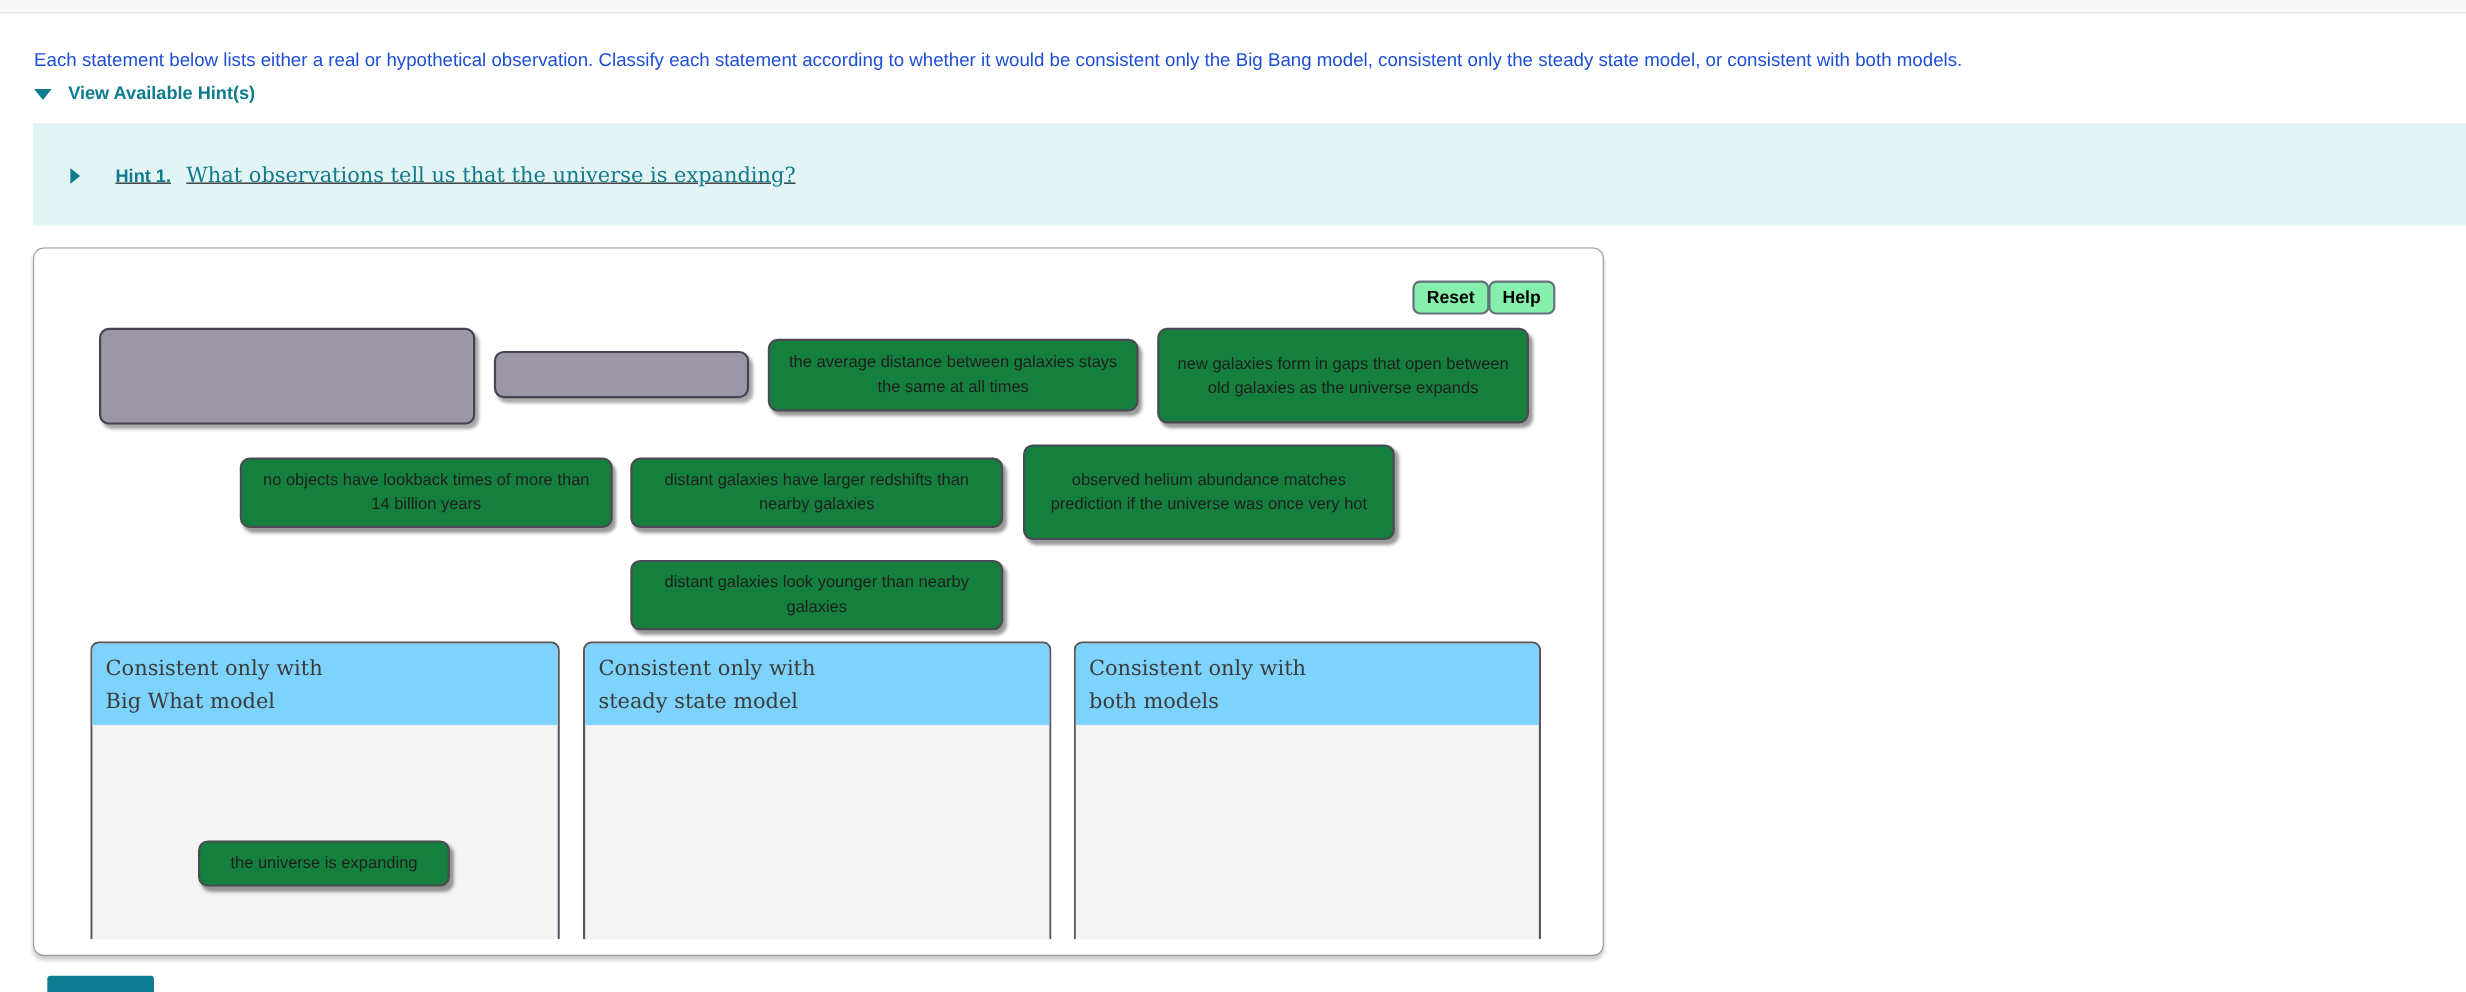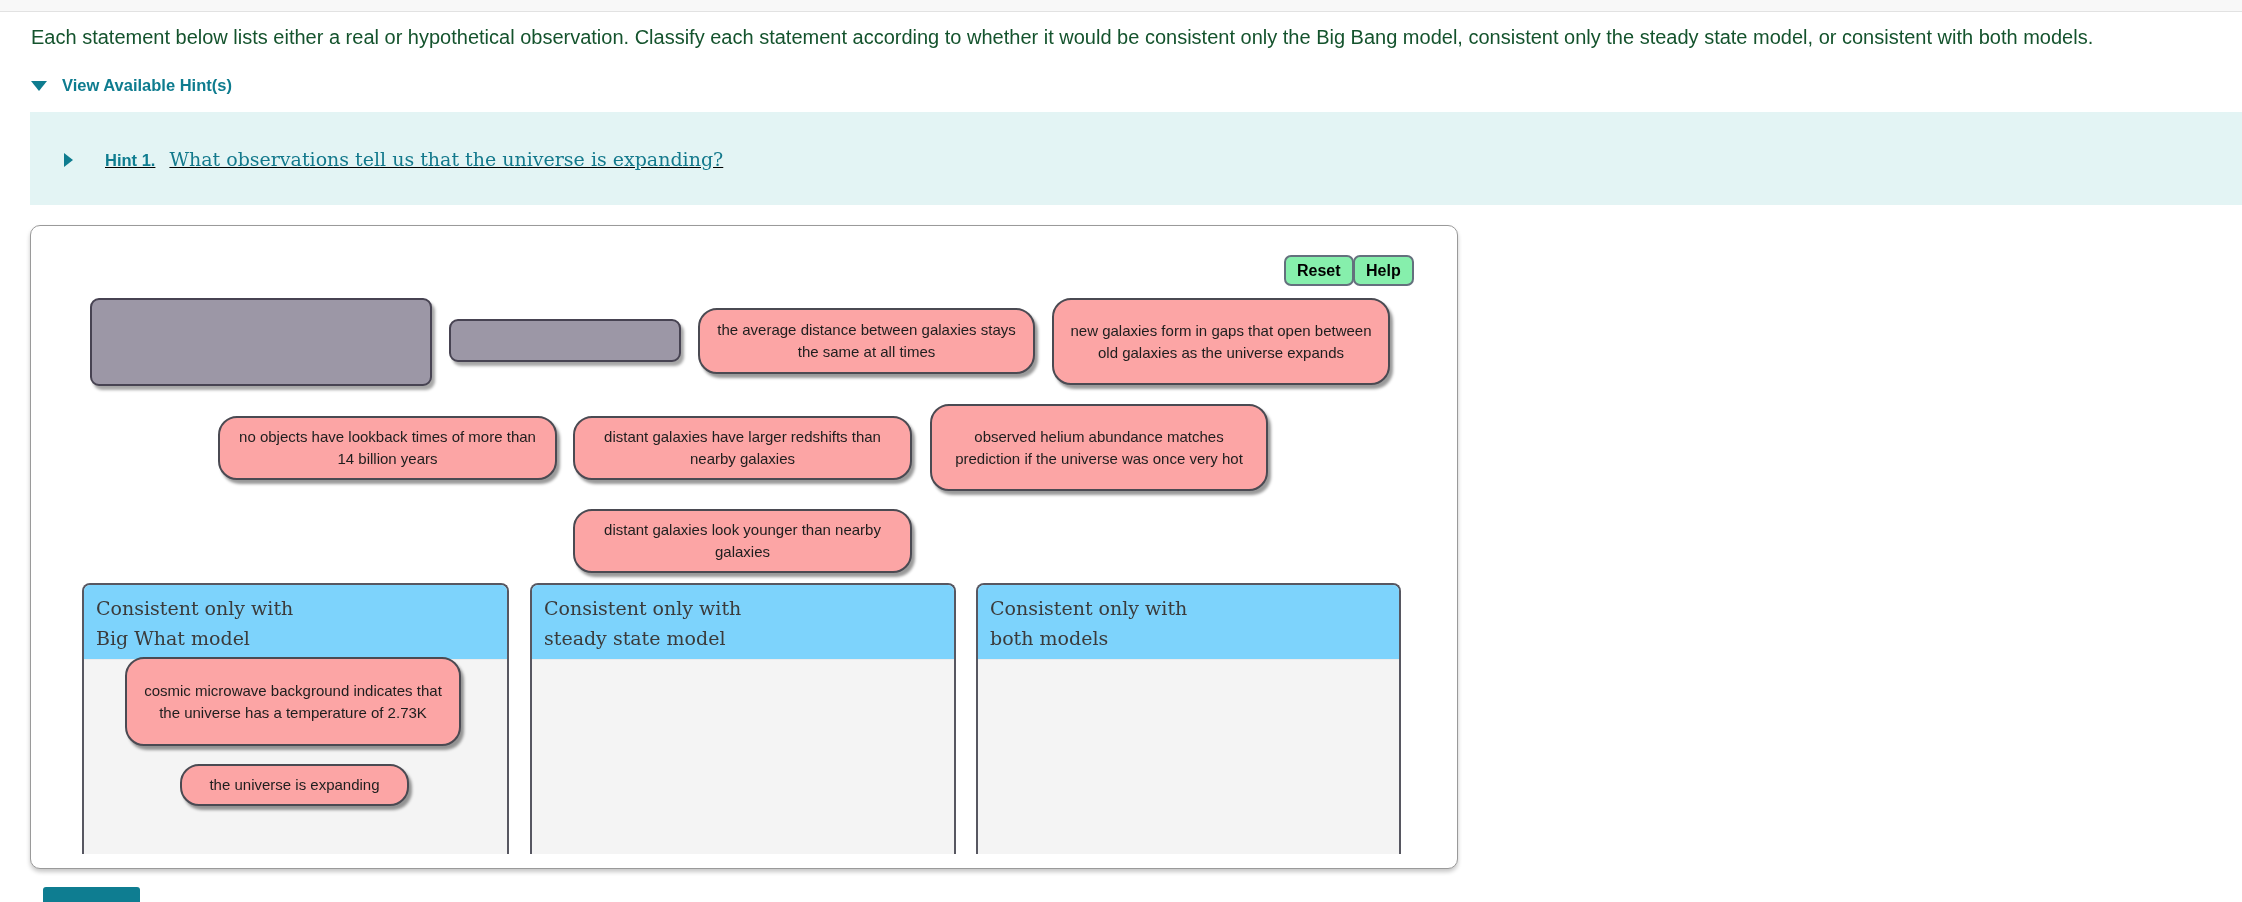--- a/index.html
+++ b/index.html
@@ -5,22 +5,22 @@
   * { margin: 0; padding: 0; box-sizing: border-box; }
   html, body { width: 2242px; height: 902px; overflow: hidden; background: #ffffff;
     font-family: "Liberation Sans", sans-serif; }
   .abs { position: absolute; }
 
   
   .top-strip { left: 0; top: 0; width: 2242px; height: 12px;
     background: #f8f8f8; border-bottom: 1px solid #e2e2e2; }
 
   
-  .instruction { left: 31px; top: 24px; width: 2180px;
-    font-size: 20px; color: #14532d; line-height: 1.3; }
+  .instruction { left: 31px; top: 44px; width: 2180px;
+    font-size: 17px; color: #1d4ed8; line-height: 1.3; }
 
   
   .hints-toggle { left: 31px; top: 76px; display: flex; align-items: center; gap: 15px; cursor: pointer; }
   .tri-down { width: 0; height: 0; border-left: 8px solid transparent;
     border-right: 8px solid transparent; border-top: 10px solid #0e7c8f; }
   .hints-toggle-label { color: #0e7c8f; font-weight: bold; font-size: 16.5px; }
 
   
   .hint-panel { left: 30px; top: 112px; width: 2212px; height: 93px; background: #e3f4f4; }
   .hint-row { position: absolute; left: 34px; top: 36px; display: flex; align-items: baseline; gap: 14px; cursor: pointer; text-decoration: underline; }
@@ -36,22 +36,22 @@
     box-shadow: 0 3px 4px rgba(0,0,0,0.22); }
 
   .tool-btn { position: absolute; top: 29px; height: 31px; padding: 0 11px;
     background: #86efac; border: 2px solid #64707d; border-radius: 7px;
     font-family: "Liberation Sans", sans-serif; font-weight: bold; font-size: 16px; color: #000;
     display: flex; align-items: center; cursor: pointer; }
   .btn-reset { left: 1253px; }
   .btn-help  { left: 1322px; }
 
   
-  .drag-item { position: absolute; background: #fca5a5; border: 2px solid #4a4a52;
-    border-radius: 19px; box-shadow: 3px 4px 3px rgba(0,0,0,0.40);
+  .drag-item { position: absolute; background: #15803d; border: 2px solid #4a4a52;
+    border-radius: 9px; box-shadow: 3px 4px 3px rgba(0,0,0,0.40);
     display: flex; align-items: center; justify-content: center; text-align: center;
     font-size: 15px; line-height: 1.45; color: #1e1e1e; padding: 0 10px; cursor: grab; }
 
   
   .slot { position: absolute; background: #9c97a6; border: 2px solid #474352;
     border-radius: 9px; box-shadow: 3px 4px 3px rgba(0,0,0,0.35); }
   .slot-1 { left: 59px;  top: 72px; width: 342px; height: 88px; }
   .slot-2 { left: 418px; top: 93px; width: 232px; height: 43px; }
 
   
@@ -130,18 +130,17 @@
     </div>
   </div>
 
   <div class="bin bin-3">
     <div class="bin-header">
       <div class="bin-title">Consistent only with</div>
       <div class="bin-title">both models</div>
     </div>
   </div>
 
-  <div class="drag-item item-cmb">cosmic microwave background indicates that the universe has a temperature of 2.73K</div>
   <div class="drag-item item-expanding">the universe is expanding</div>
 
 </div>
 
 <button class="abs submit-btn"></button>
 
 </body></html>

